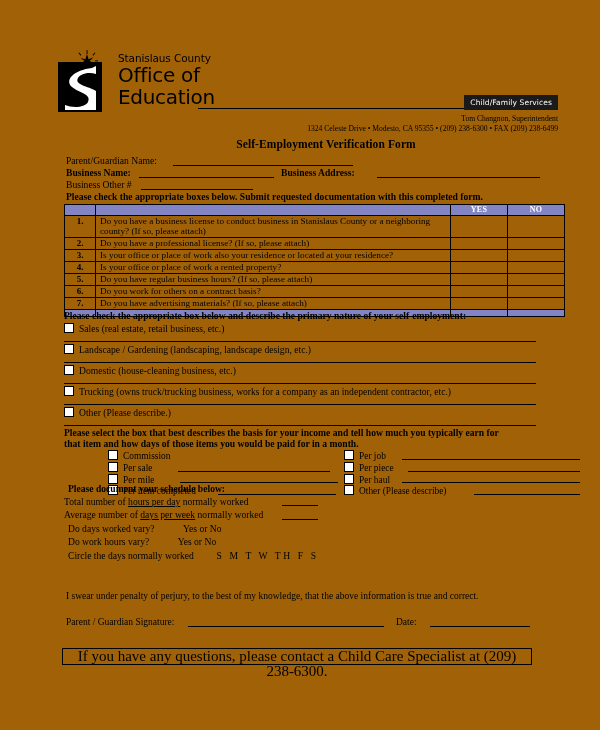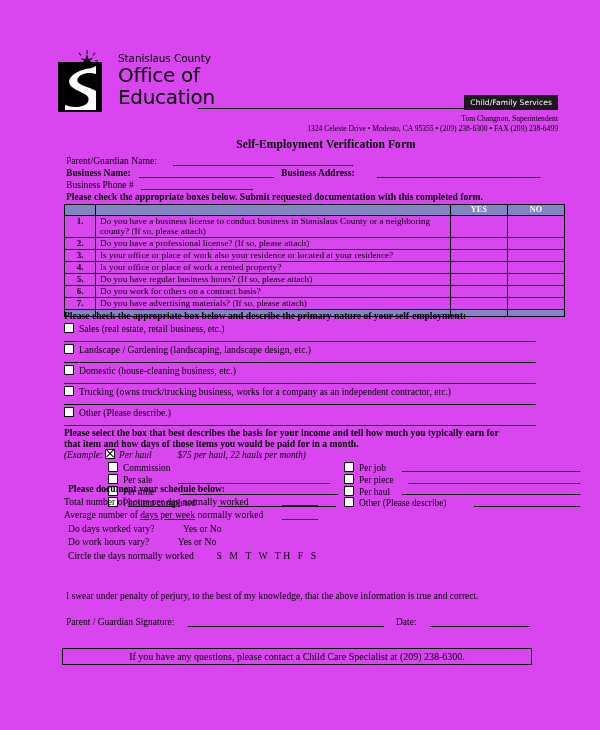--- a/index.html
+++ b/index.html
@@ -12,21 +12,21 @@
     height: 730px;
     font-family: "Liberation Serif", serif;
     color: #000;
     position: relative;
     overflow: hidden;
   }
   .page {
     position: absolute;
     left: 0; top: 0;
     width: 600px; height: 730px;
-    background: #d946ef;
+    background: #a16207;
   }
 
   
   .header {
     position: absolute;
     left: 58px; top: 42px;
     width: 500px; height: 90px;
   }
   .logo-mark {
     position: absolute;
@@ -295,21 +295,21 @@
 
   
   .footbox {
     position: absolute;
     left: 62px; top: 648px;
     width: 470px;
     height: 17px;
     border: 1.2px solid #000;
     box-sizing: border-box;
     text-align: center;
-    font-size: 10px;
+    font-size: 15px;
     line-height: 15px;
   }
 </style>
 </head>
 <body>
 
 <div class="page">
 
   <div class="header">
 
@@ -352,21 +352,21 @@
       <span class="flabel">Parent/Guardian Name:</span>
       <span class="uline" style="left:107px; width:180px;"></span>
     </div>
     <div class="frow">
       <span class="flabel b">Business Name:</span>
       <span class="uline" style="left:73px; width:135px;"></span>
       <span class="flabel b" style="position:absolute; left:215px;">Business Address:</span>
       <span class="uline" style="left:311px; width:163px;"></span>
     </div>
     <div class="frow">
-      <span class="flabel">Business Phone #</span>
+      <span class="flabel">Business Other #</span>
       <span class="uline" style="left:75px; width:112px;"></span>
     </div>
   </div>
 
   <div class="instr">Please check the appropriate boxes below. Submit requested documentation with this completed form.</div>
 
   <table class="qtable">
     <tbody>
       <tr class="hdr">
         <td class="c-num"></td>
@@ -449,23 +449,20 @@
     <div class="cb-row">
       <span class="cbx"></span><span>Other (Please describe.)</span>
       <span class="rule-full"></span>
     </div>
   </div>
 
   <div class="sec3">
     <div class="sec3-head">Please select the box that best describes the basis for your income and tell how much you typically earn for</div>
     <div class="sec3-head">that item and how days of those items you would be paid for in a month.</div>
 
-    <div class="example">
-      <span>(Example:</span><span class="cbx checked"></span><span>Per haul</span><span class="ex-amt">$75 per haul, 22 hauls per month)</span>
-    </div>
 
     <div class="grid" style="height:48px;">
       <div class="gcol-l">
         <div class="gitem">
           <span class="cbx"></span><span class="lbl">Commission</span>
         </div>
         <div class="gitem">
           <span class="cbx"></span><span class="lbl">Per sale</span>
           <span class="ln" style="left:70px; width:152px;"></span>
         </div>

